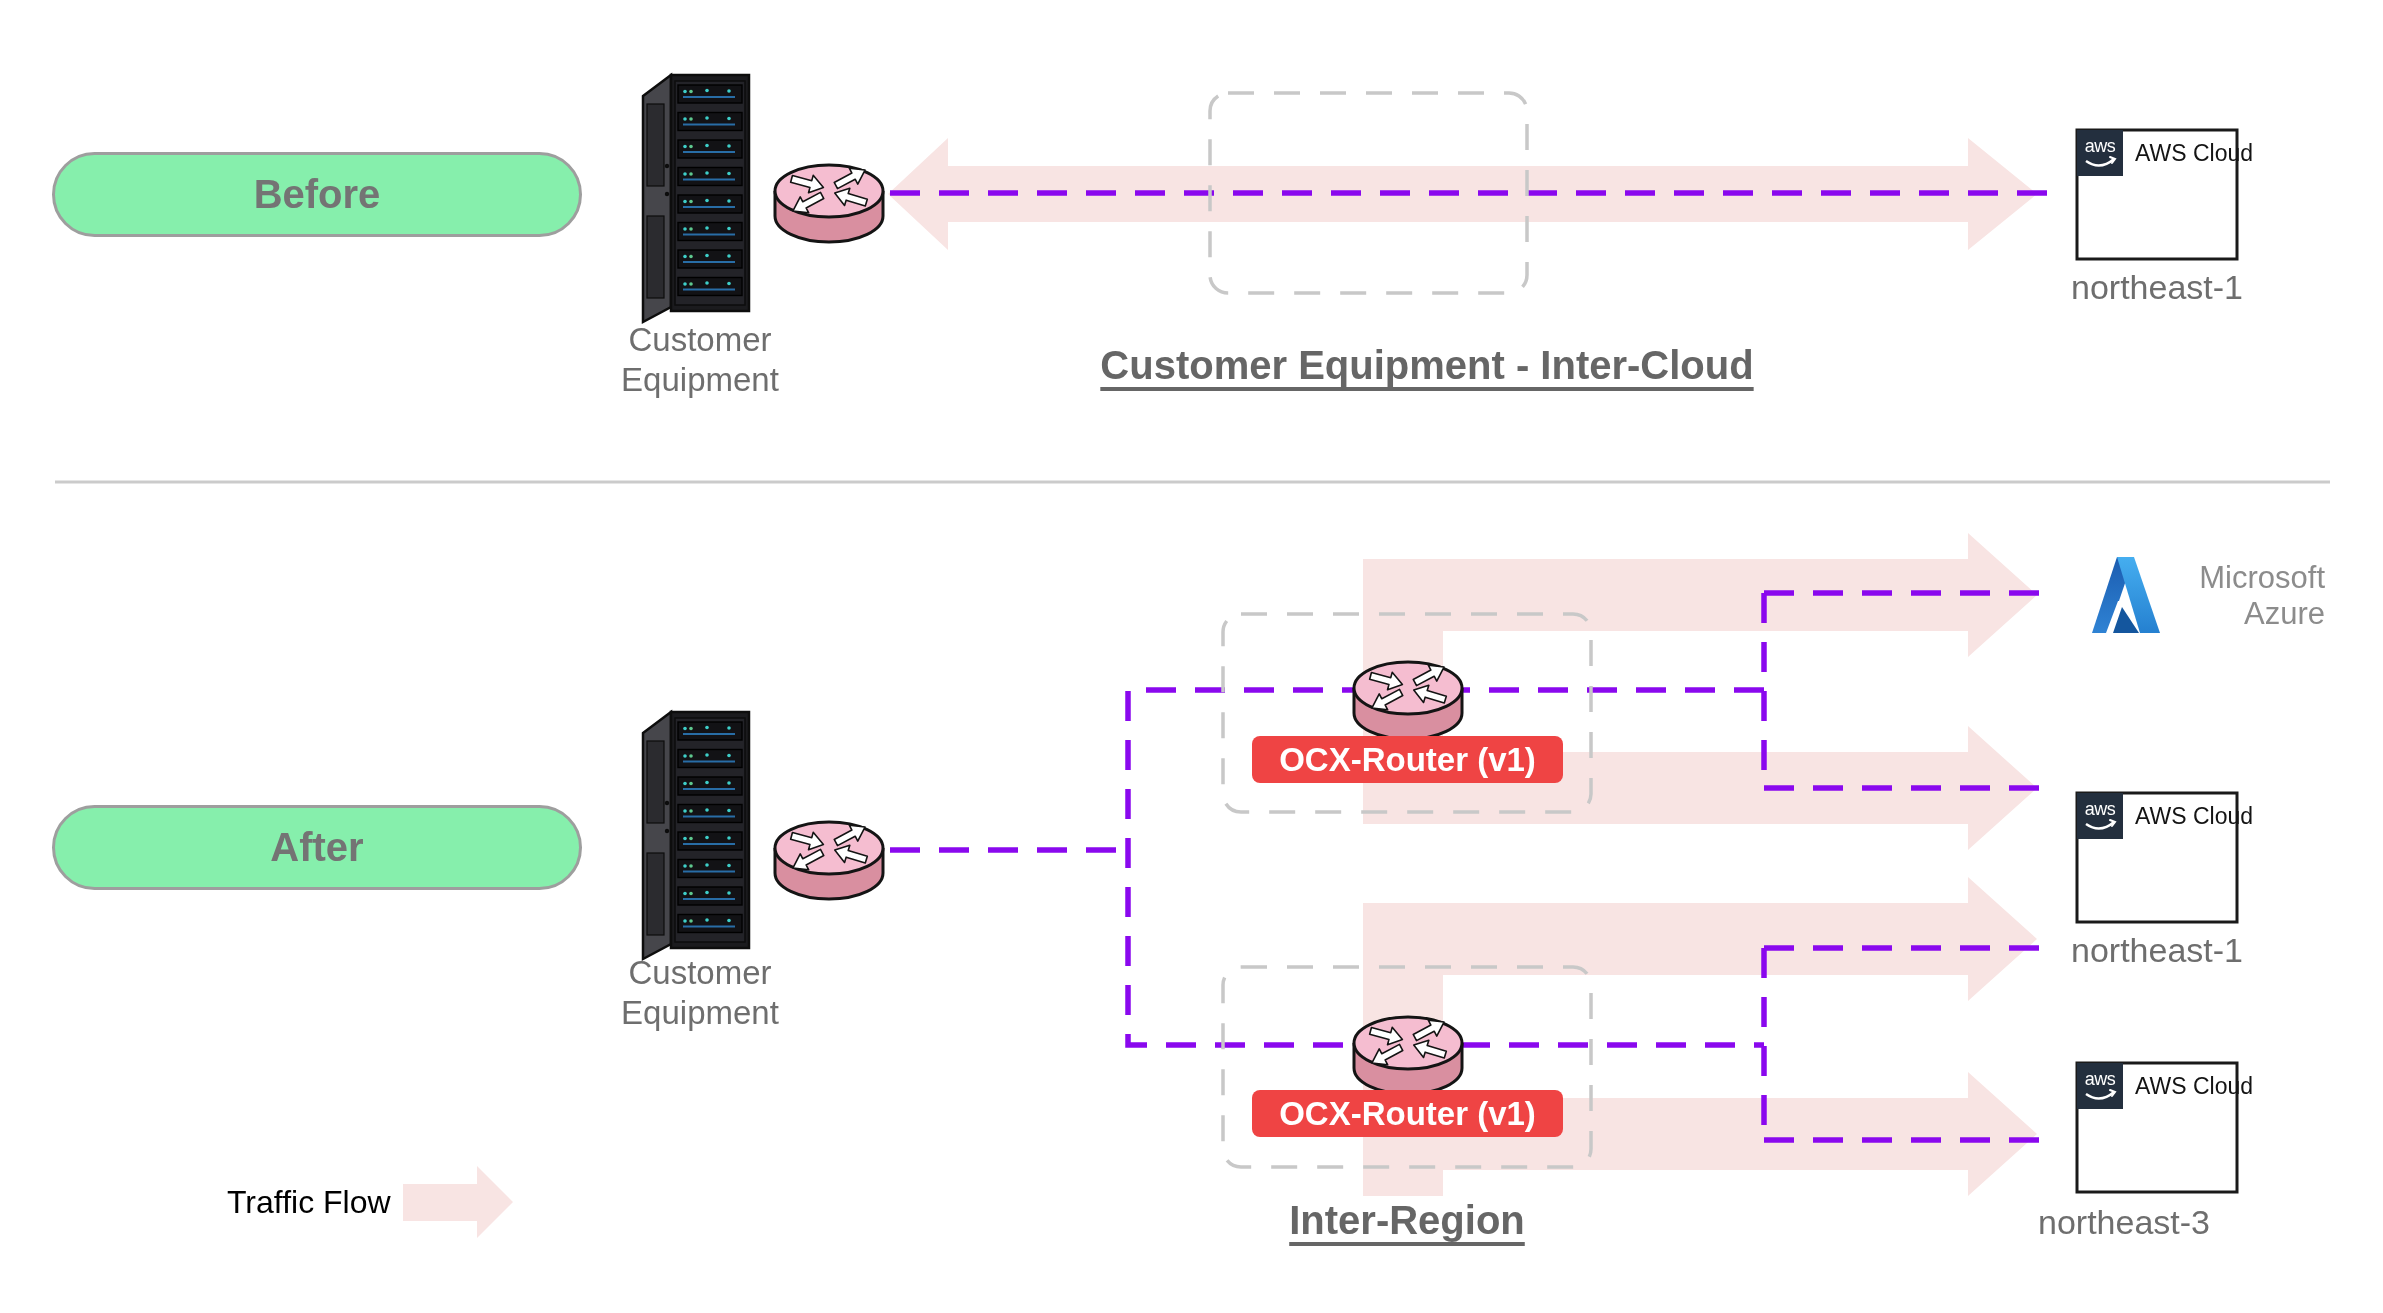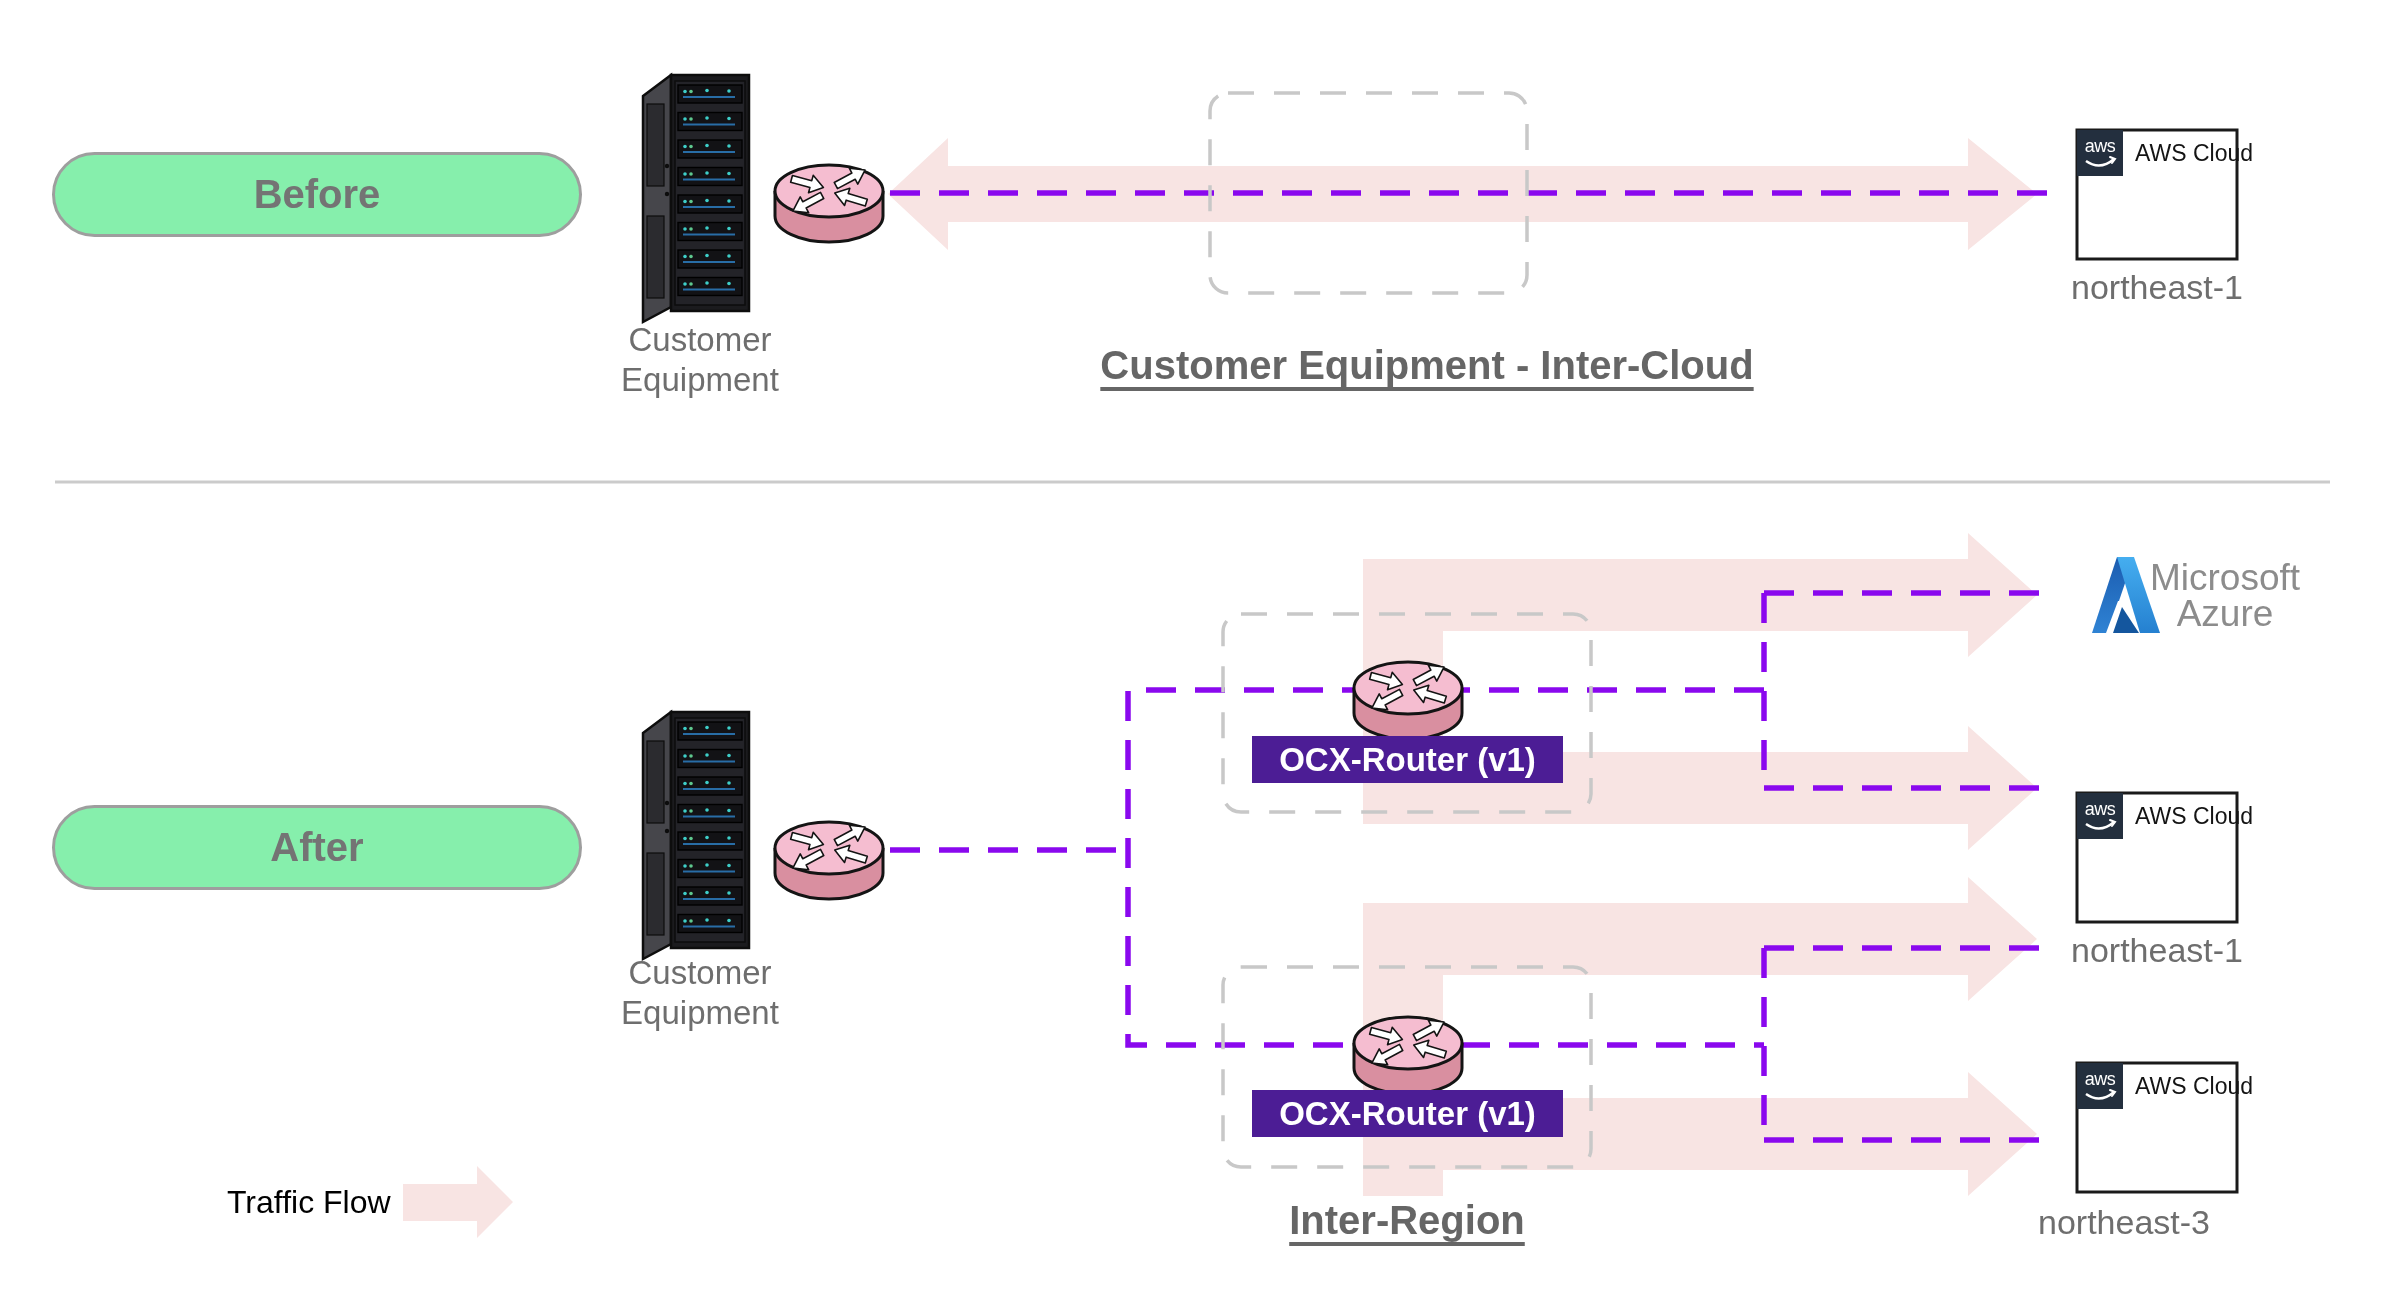--- a/index.html
+++ b/index.html
@@ -19,27 +19,27 @@
   }
   .sec-title{
     font-size:40px;font-weight:bold;color:#666;
     text-decoration:underline;text-decoration-thickness:4px;text-underline-offset:8px;
     text-align:center;
   }
   .gray-lbl{color:#6e6e6e;text-align:center;}
   .equip{font-size:33px;line-height:40px;}
   .region-lbl{font-size:34px;}
   .ocx{
-    background:#4c1d95;border-radius:0;
+    background:#ef4444;border-radius:8px;
     display:flex;align-items:center;justify-content:center;
     color:#ffffff;font-size:33px;font-weight:bold;
   }
   .awscloud{font-size:23px;color:#141414;text-align:right;}
   .awsglyph{font-size:18px;font-weight:normal;color:#ffffff;text-align:center;letter-spacing:-0.5px;}
-  .azure-txt{font-size:37px;line-height:36px;color:#8c8c8c;text-align:center;}
+  .azure-txt{font-size:31px;line-height:36px;color:#8c8c8c;text-align:right;}
   .legend-lbl{font-size:32px;color:#000000;}
 </style>
 </head>
 <body>
 
 <div class="canvas">
 
   <svg class="layer" width="2383" height="1313" viewBox="0 0 2383 1313">
     <defs>
       <linearGradient id="az1" x1="0" y1="0" x2="0" y2="1">

